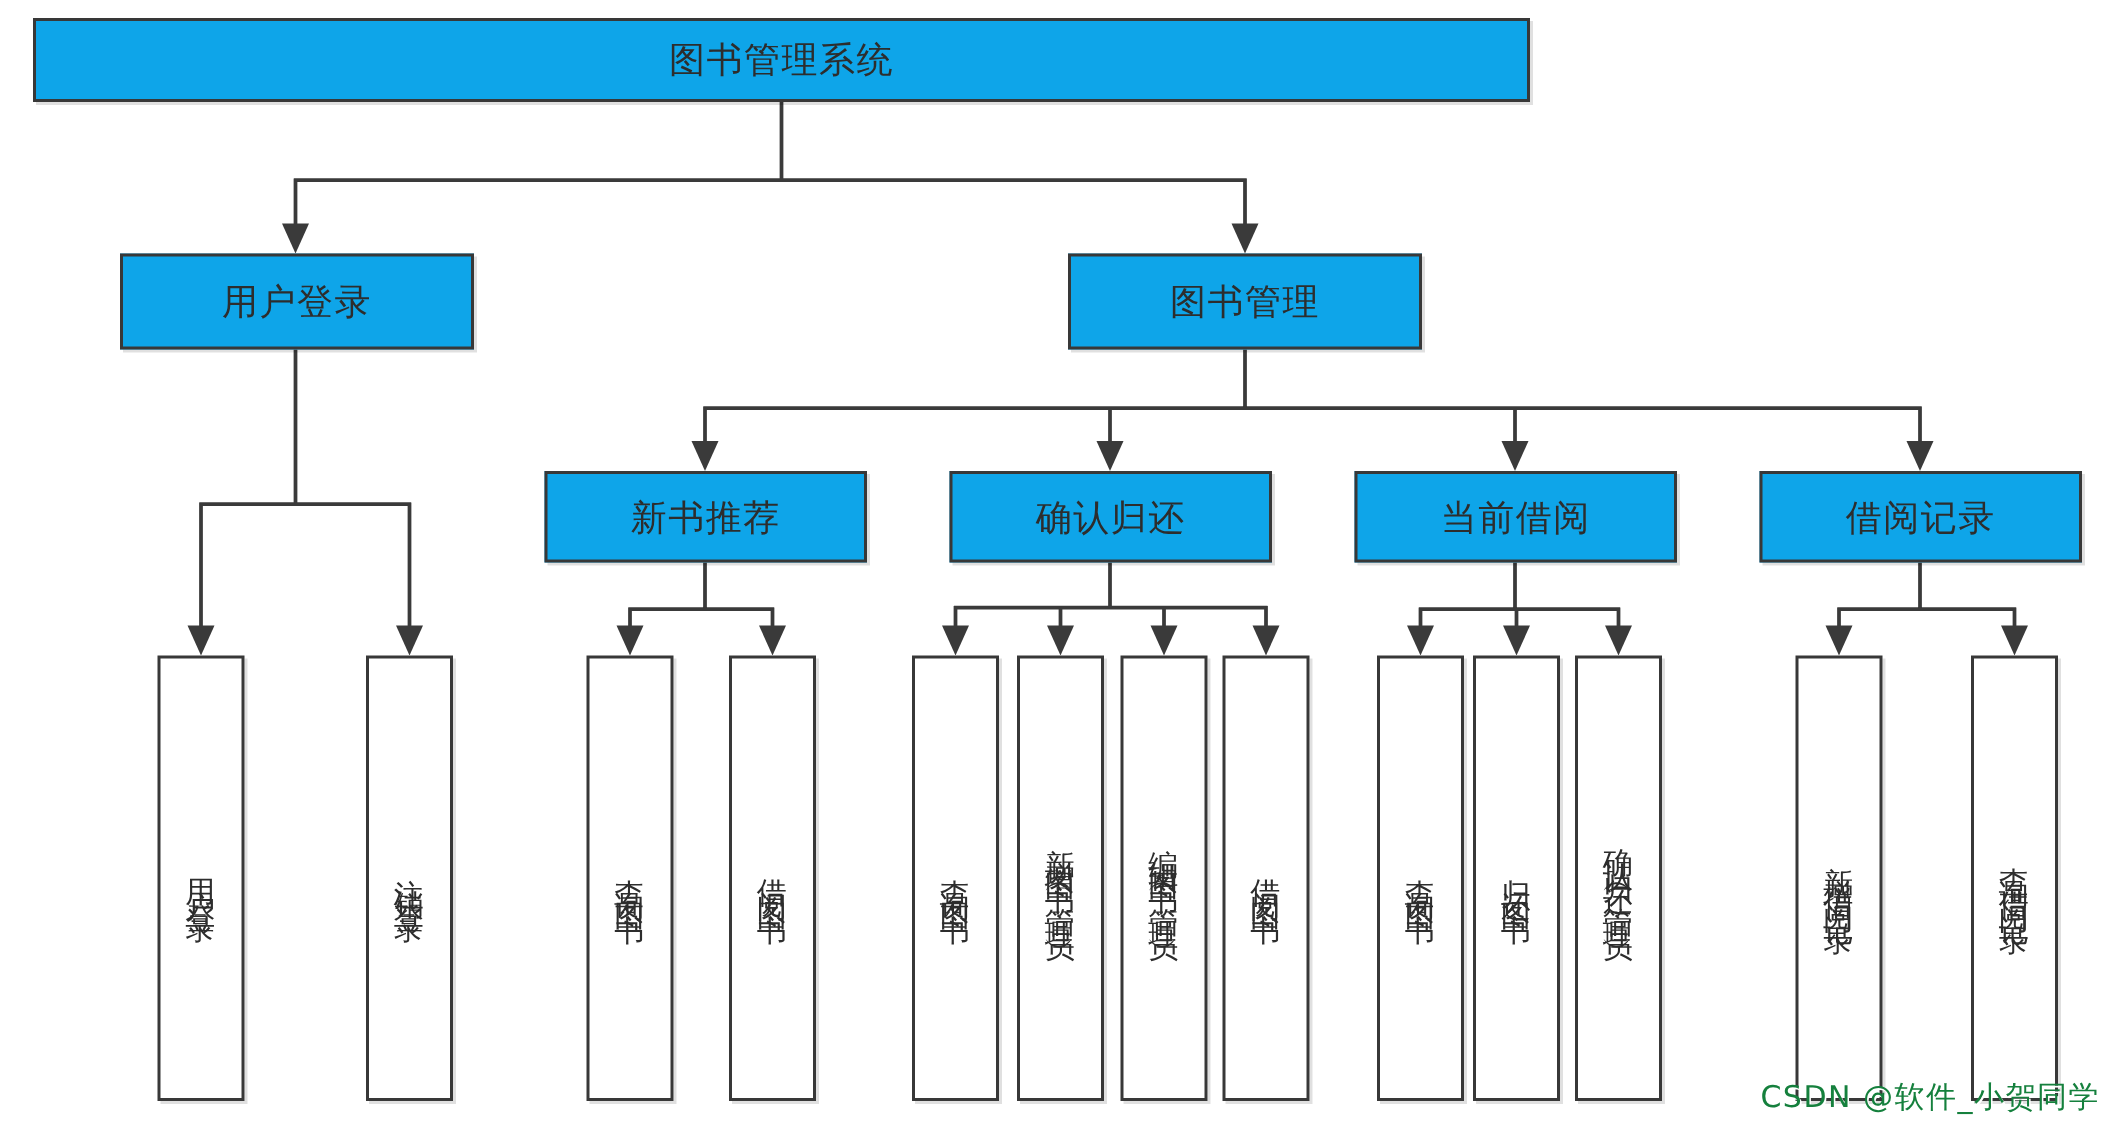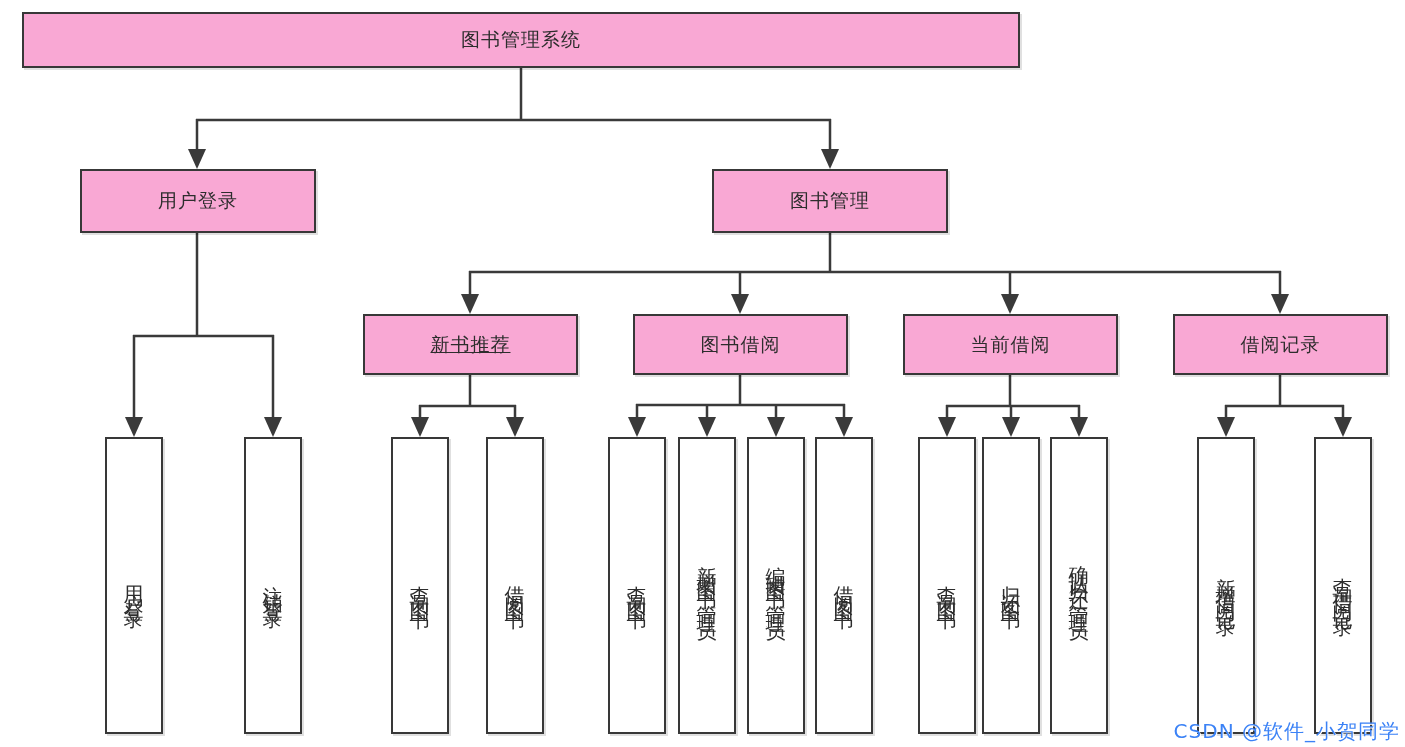--- a/index.html
+++ b/index.html
@@ -6,25 +6,25 @@
   .stage{
     position:relative;
     width:1405px;height:747px;
     background:#ffffff;
     font-family:"DejaVu Sans","Liberation Sans",sans-serif;
     overflow:hidden;
   }
   .connectors{position:absolute;left:0;top:0;}
   .box{
     position:absolute;
-    background:#f9a8d4;
+    background:#0ea5e9;
     border:2.5px solid #383838;
     box-shadow:2px 2px 0 rgba(0,0,0,0.12);
     display:flex;align-items:center;justify-content:center;
-    font-size:19px;color:#2d2d2d;
+    font-size:24px;color:#2d2d2d;
     letter-spacing:1px;
     box-sizing:border-box;
     z-index:2;
   }
   .vbox{
     position:absolute;
     background:#ffffff;
     border:2.5px solid #383838;
     box-shadow:2px 2px 0 rgba(0,0,0,0.12);
     display:flex;align-items:center;justify-content:center;
@@ -37,21 +37,21 @@
     text-orientation:mixed;
     font-size:20px;color:#2d2d2d;
     letter-spacing:8px;
     line-height:1;
     white-space:nowrap;
   }
   .watermark{
     position:absolute;
     right:5px;bottom:2px;
     font-size:20px;
-    color:#3b82f6;
+    color:#15803d;
     text-shadow:1px 1px 0 #ffffff;
     z-index:3;
     letter-spacing:1px;
     margin-left:27px;
   }
 </style>
 </head>
 <body>
 
 <div class="stage">
@@ -87,22 +87,22 @@
       <polygon points="1217,417 1235,417 1226,437"></polygon>
       <polygon points="1334,417 1352,417 1343,437"></polygon>
     </g>
   </svg>
 
   <div class="box" style="left:22px;top:12px;width:998px;height:56px;">图书管理系统</div>
 
   <div class="box" style="left:80px;top:169px;width:236px;height:64px;">用户登录</div>
   <div class="box" style="left:712px;top:169px;width:236px;height:64px;text-align:center;">图书管理</div>
 
-  <div class="box" style="left:363px;top:314px;width:215px;height:61px;text-decoration:underline;">新书推荐</div>
-  <div class="box" style="left:633px;top:314px;width:215px;height:61px;">图书借阅</div>
+  <div class="box" style="left:363px;top:314px;width:215px;height:61px;">新书推荐</div>
+  <div class="box" style="left:633px;top:314px;width:215px;height:61px;">确认归还</div>
   <div class="box" style="left:903px;top:314px;width:215px;height:61px;text-align:right;">当前借阅</div>
   <div class="box" style="left:1173px;top:314px;width:215px;height:61px;">借阅记录</div>
 
   <div class="vbox" style="left:105px;">
     <span>用户登录</span>
   </div>
   <div class="vbox" style="left:244px;">
     <span>注销登录</span>
   </div>
 

